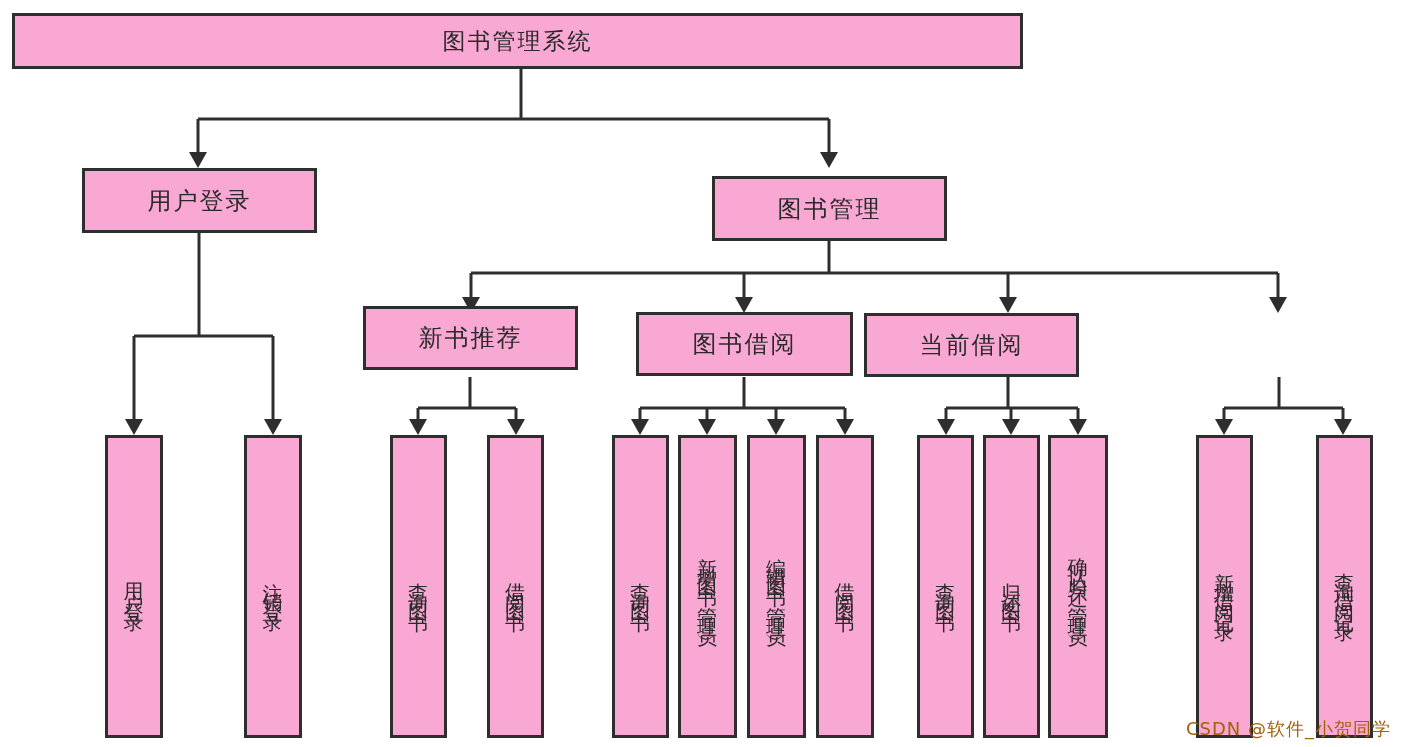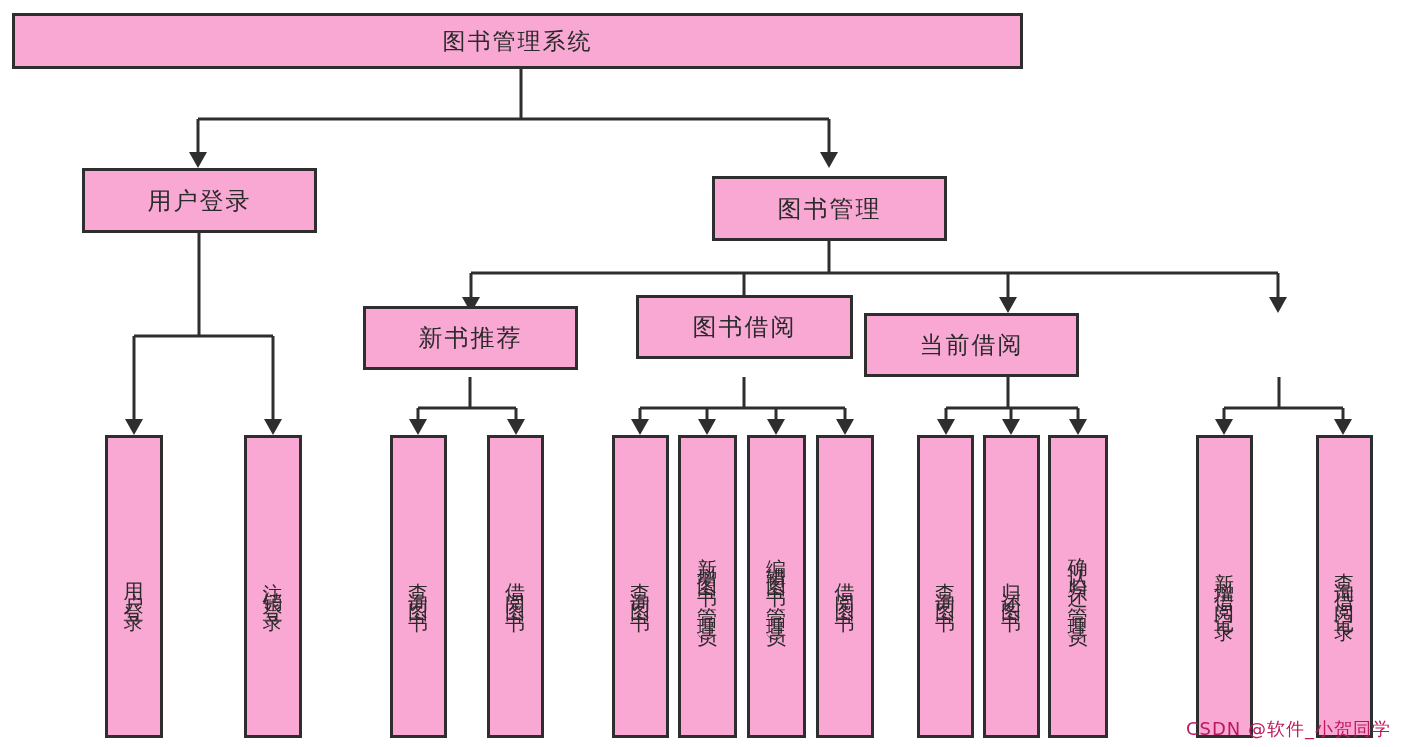--- a/index.html
+++ b/index.html
@@ -70,35 +70,35 @@
       <path d="M1343,408V423" stroke="#2e2e2e" stroke-width="3"></path>
       <polygon points="1334,419 1352,419 1343,435" fill="#2e2e2e"></polygon>
     </svg>
 
   <div class="node h root" style="left: 12px; top: 13px; width: 1011px; height: 56px; border-color: rgb(46, 46, 46); color: rgb(42, 42, 42);">图书管理系统</div>
 
   <div class="node h" style="left: 82px; top: 168px; width: 235px; height: 65px; border-color: rgb(46, 46, 46); color: rgb(42, 42, 42);">用户登录</div>
   <div class="node h" style="left: 712px; top: 176px; width: 235px; height: 65px; border-color: rgb(46, 46, 46); color: rgb(42, 42, 42);">图书管理</div>
 
   <div class="node h" style="left: 363px; top: 306px; width: 215px; height: 64px; border-color: rgb(46, 46, 46); color: rgb(42, 42, 42);">新书推荐</div>
-  <div class="node h" style="left: 636px; top: 295px; width: 217px; height: 64px; border-color: rgb(46, 46, 46); color: rgb(42, 42, 42);">图书借阅</div>
+  <div class="node h" style="left: 636px; top: 312px; width: 217px; height: 64px; border-color: rgb(46, 46, 46); color: rgb(42, 42, 42);">图书借阅</div>
   <div class="node h" style="left: 864px; top: 313px; width: 215px; height: 64px; border-color: rgb(46, 46, 46); color: rgb(42, 42, 42);">当前借阅</div>
 
   <div class="node v" style="left: 105px; top: 435px; width: 58px; height: 303px; border-color: rgb(46, 46, 46); color: rgb(42, 42, 42);">用户登录</div>
   <div class="node v" style="left: 244px; top: 435px; width: 58px; height: 303px; border-color: rgb(46, 46, 46); color: rgb(42, 42, 42);">注销登录</div>
 
   <div class="node v" style="left: 390px; top: 435px; width: 57px; height: 303px; border-color: rgb(46, 46, 46); color: rgb(42, 42, 42);">查询图书</div>
   <div class="node v" style="left: 487px; top: 435px; width: 57px; height: 303px; border-color: rgb(46, 46, 46); color: rgb(42, 42, 42);">借阅图书</div>
 
   <div class="node v" style="left: 612px; top: 435px; width: 57px; height: 303px; border-color: rgb(46, 46, 46); color: rgb(42, 42, 42);">查询图书</div>
   <div class="node v" style="left: 678px; top: 435px; width: 59px; height: 303px; border-color: rgb(46, 46, 46); color: rgb(42, 42, 42);">新增图书（管理员）</div>
   <div class="node v" style="left: 747px; top: 435px; width: 59px; height: 303px; border-color: rgb(46, 46, 46); color: rgb(42, 42, 42);">编辑图书（管理员）</div>
   <div class="node v" style="left: 816px; top: 435px; width: 58px; height: 303px; border-color: rgb(46, 46, 46); color: rgb(42, 42, 42);">借阅图书</div>
 
   <div class="node v" style="left: 917px; top: 435px; width: 57px; height: 303px; border-color: rgb(46, 46, 46); color: rgb(42, 42, 42);">查询图书</div>
   <div class="node v" style="left: 983px; top: 435px; width: 57px; height: 303px; border-color: rgb(46, 46, 46); color: rgb(42, 42, 42);">归还图书</div>
   <div class="node v" style="left: 1048px; top: 435px; width: 60px; height: 303px; border-color: rgb(46, 46, 46); color: rgb(42, 42, 42);">确认归还（管理员）</div>
 
   <div class="node v" style="left: 1196px; top: 435px; width: 57px; height: 303px; border-color: rgb(46, 46, 46); color: rgb(42, 42, 42);">新增借阅记录</div>
   <div class="node v" style="left: 1316px; top: 435px; width: 57px; height: 303px; border-color: rgb(46, 46, 46); color: rgb(42, 42, 42);">查询借阅记录</div>
 
-  <div class="watermark" style="color: #be185d;">CSDN @软件_小贺同学</div>
+  <div class="watermark" style="color: #a16207;">CSDN @软件_小贺同学</div>
 </div>
 
 </body></html>

